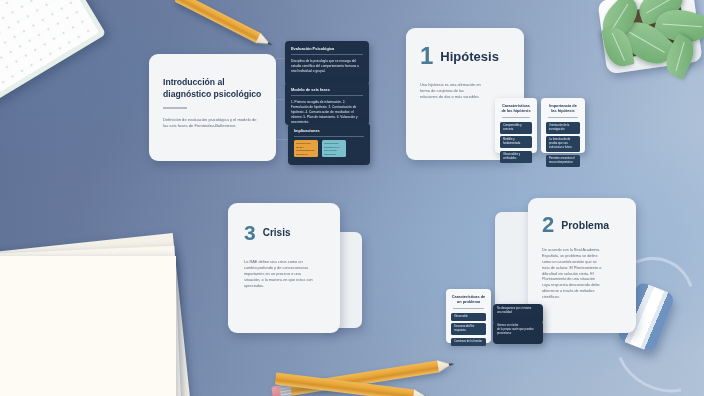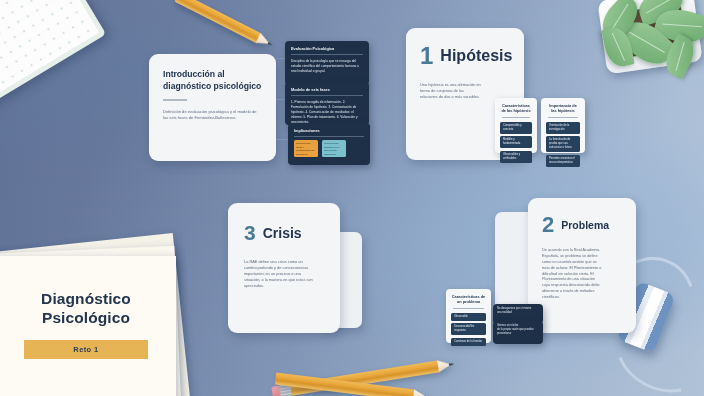--- a/index.html
+++ b/index.html
@@ -103,21 +103,21 @@
   .sec-num{color:#4a7b96;font-weight:bold;line-height:1;}
   .sec-title{color:#23354f;font-weight:bold;}
   .rule{height:1.4px;background:#9aa7b6;opacity:.75;}
   .body-txt{color:#5e6b7c;line-height:1.55;}
 
   
   .micro{font-size:3.1px;line-height:1.62;letter-spacing:.05px;}
 
   
   #card-intro{left:149px;top:54px;width:127px;height:107px;padding:0;}
-  #card-intro .inner{padding:15px 14px 0 14px;}
+  #card-intro .inner{padding:23px 14px 0 14px;}
   #card-intro .sec-title{font-size:8.6px;line-height:1.35;}
   #card-intro .rule{width:24px;margin:7px 0 8px;}
   #card-intro .body-txt{font-size:4.1px;}
 
   
   .navy{position:absolute;background:#1d3048;border-radius:4px;
     box-shadow:2px 3px 7px rgba(20,35,60,.34);color:#e8eef5;}
   .navy .h{font-weight:bold;color:#f1f5fa;}
   .navy .hr{height:1px;background:#4e6party;}
   .navy .hr{height:1px;background:#53677f;margin:3px 0 3.5px;}
@@ -135,21 +135,21 @@
   .impl-teal{background:#7bc0cd;color:#1d4751;}
 
   
   .conn{position:absolute;background:#8ea3c0;opacity:.5;}
 
   
   #card-hip{left:406px;top:28px;width:118px;height:132px;}
   #card-hip .inner{padding:16px 0 0 14px;}
   #card-hip .hdr{display:flex;align-items:center;gap:7px;}
   #card-hip .sec-num{font-size:24px;}
-  #card-hip .sec-title{font-size:16px;}
+  #card-hip .sec-title{font-size:13px;}
   #card-hip .body-txt{font-size:3.9px;width:62px;margin-top:14px;}
 
   #orange-hip{left:520px;top:41px;width:88px;height:55px;background:#e08a3c;
     border-radius:4px;box-shadow:2px 3px 8px rgba(20,35,60,.3);padding:6px 7px;box-sizing:border-box;}
   .orange-h{font-size:5px;font-weight:bold;color:#fff;text-align:center;}
   .orange-rule{height:.9px;background:rgba(255,255,255,.55);margin:3px 0 3.5px;}
   .orange-body{font-size:2.9px;line-height:1.6;color:#fdf3e8;}
 
   .wcard{position:absolute;background:#f7f8fa;border-radius:4px;
     box-shadow:2px 3px 7px rgba(20,35,60,.28);padding:5px 5px;box-sizing:border-box;}
@@ -158,21 +158,21 @@
   .pill{background:#27405c;color:#e9eff6;border-radius:1.5px;
     font-size:2.7px;line-height:1.5;padding:2px 3px;margin-bottom:2.5px;}
   #w-carac{left:495px;top:98px;width:42px;height:55px;}
   #w-import{left:541px;top:98px;width:44px;height:55px;}
 
   
   #card-crisis{left:228px;top:203px;width:112px;height:130px;}
   #card-crisis .inner{padding:19px 0 0 16px;}
   #card-crisis .hdr{display:flex;align-items:center;gap:7px;}
   #card-crisis .sec-num{font-size:21px;}
-  #card-crisis .sec-title{font-size:14px;}
+  #card-crisis .sec-title{font-size:10px;}
   #card-crisis .body-txt{font-size:3.9px;width:72px;margin-top:16px;}
   #crisis-shadow{left:318px;top:232px;width:44px;height:96px;background:#eef1f4;border-radius:7px;}
 
   #orange-crisis{left:338px;top:222px;width:93px;height:56px;background:#e08a3c;
     border-radius:4px;box-shadow:2px 3px 8px rgba(20,35,60,.3);padding:6px 7px;box-sizing:border-box;}
 
   
   #card-prob{left:528px;top:198px;width:108px;height:135px;}
   #card-prob .inner{padding:16px 0 0 14px;}
   #card-prob .hdr{display:flex;align-items:center;gap:7px;}
@@ -227,24 +227,20 @@
       <div class="lead"></div>
     <div class="ferrule"></div>
       <div class="eraser"></div>
   </div>
   <div class="pencil" id="pencil-b2">
     <div class="body"></div>
       <div class="tipwood"></div>
       <div class="lead"></div>
   </div>
 
-  <div id="title-card">
-    <div class="t">Diagnóstico Psicológico</div>
-    <div class="badge">Reto 1</div>
-  </div>
 
   <div class="card" id="card-intro">
     <div class="inner">
       <div class="sec-title">Introducción al diagnóstico psicológico</div>
       <div class="rule"></div>
       <div class="body-txt">Definición de evaluación psicológica y el modelo de las seis fases de Fernández-Ballesteros</div>
     </div>
   </div>
 
   <div class="conn" style="left:276px;top:58px;width:10px;height:1.2px;"></div>

